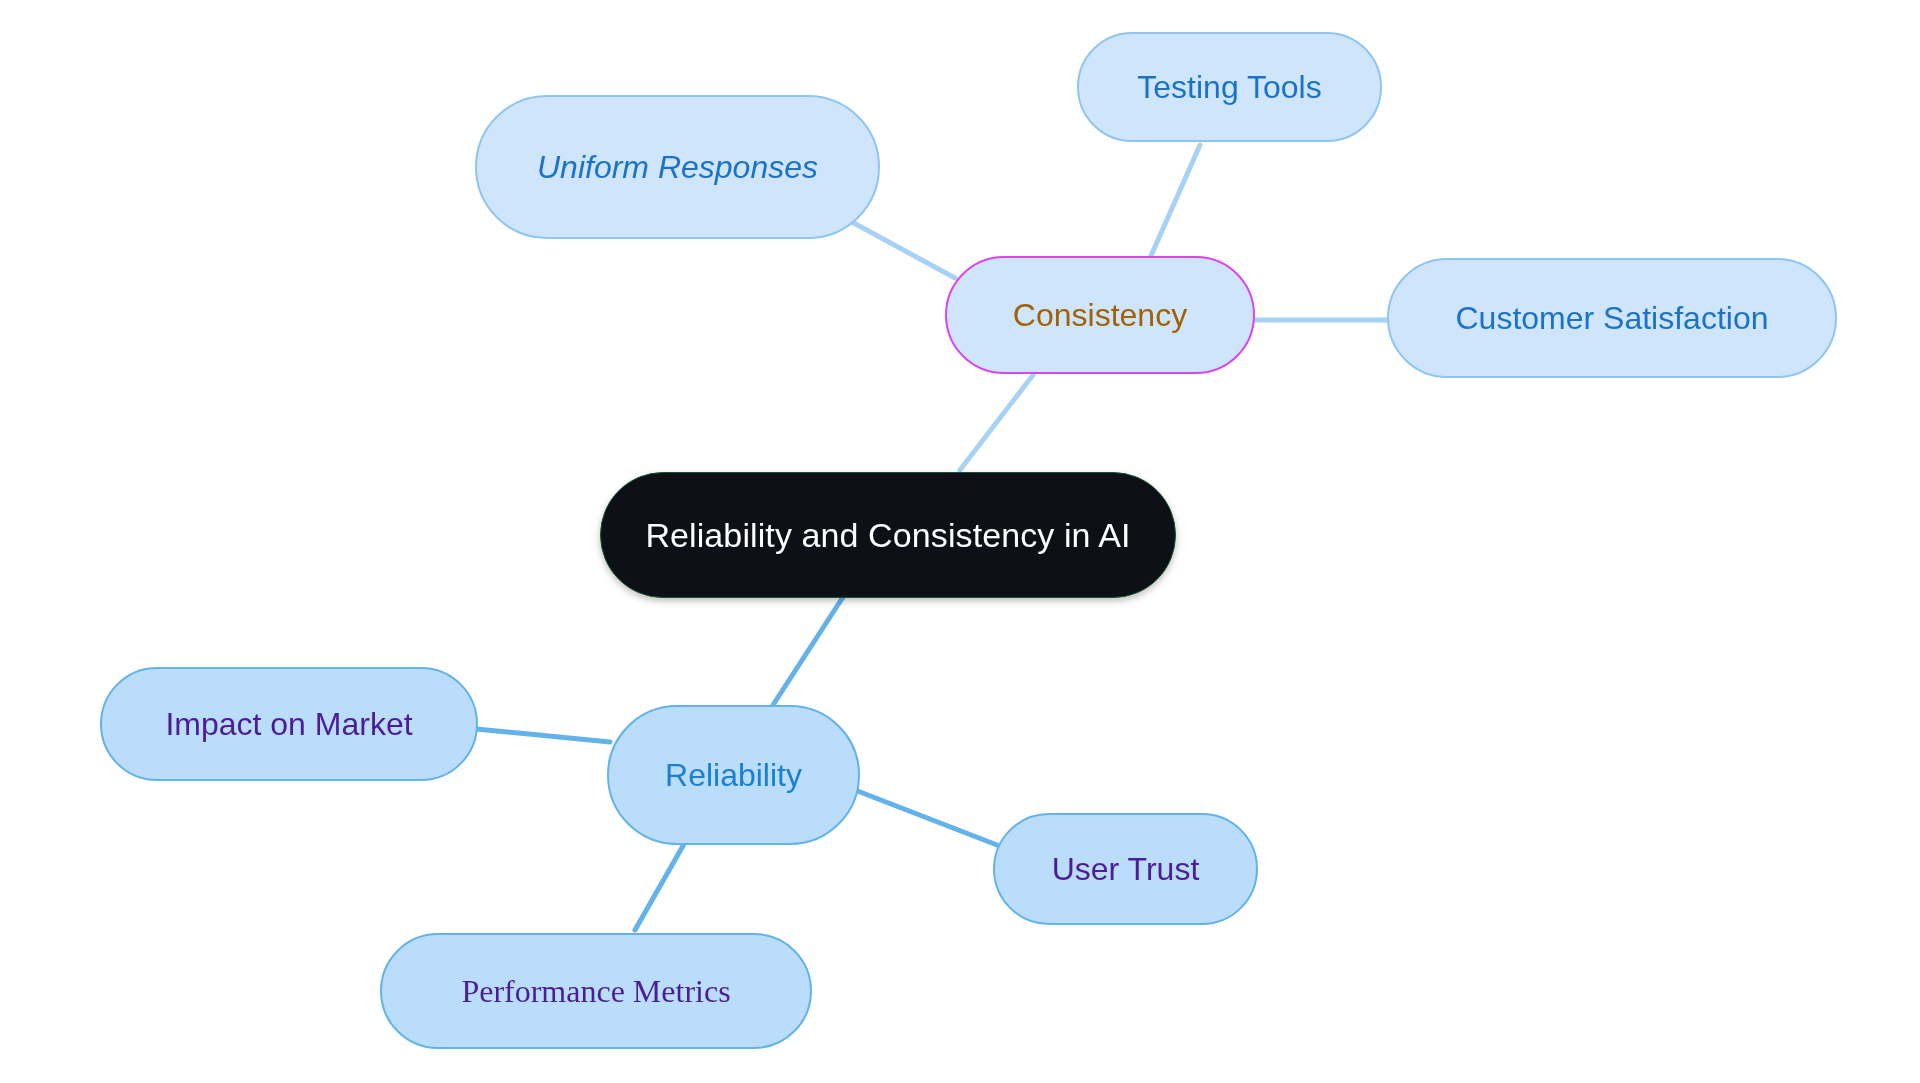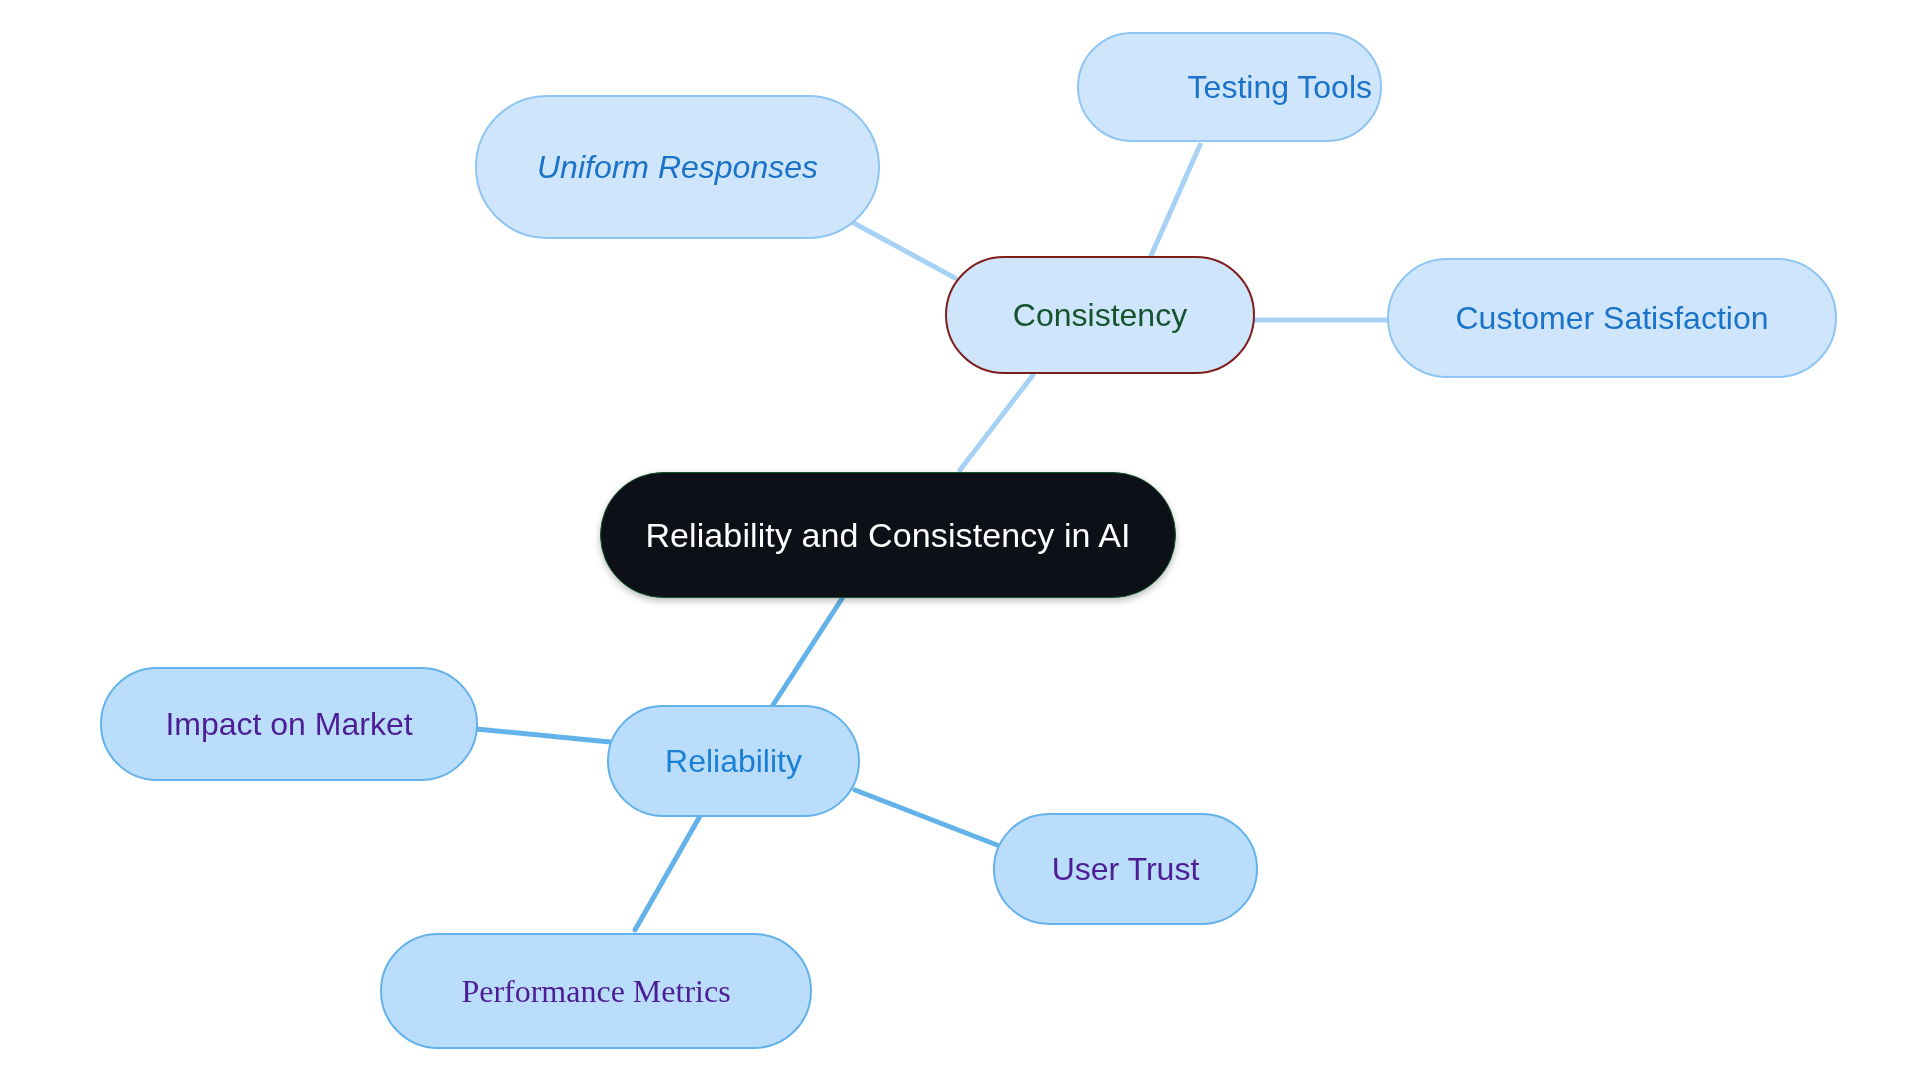--- a/index.html
+++ b/index.html
@@ -41,22 +41,22 @@
     background: #0d1117;
     color: #ffffff;
     border: 1px solid #14532d;
     font-size: 34px;
     font-weight: 400;
     letter-spacing: 0.1px;
     box-shadow: 0 3px 7px rgba(0,0,0,0.26);
   }
   .node-branch {
     background: #cfe5fb;
-    border: 2px solid #7f1d1d;
-    color: #14532d;
+    border: 2px solid #d946ef;
+    color: #a16207;
     font-size: 32px;
     font-weight: 400;
   }
   .node-branch.alt {
     background: #b9ddfb;
     border: 2px solid #63b2ea;
     color: #1b7fd4;
   }
   .node-leaf {
     background: #cfe5fb;
@@ -88,41 +88,41 @@
     <line x1="843" y1="597" x2="773" y2="705" stroke="#63b2ea" stroke-width="5" stroke-linecap="round"></line>
     <line x1="610" y1="742" x2="476" y2="729" stroke="#63b2ea" stroke-width="5" stroke-linecap="round"></line>
     <line x1="855" y1="790" x2="997" y2="845" stroke="#63b2ea" stroke-width="5" stroke-linecap="round"></line>
     <line x1="700" y1="816" x2="635" y2="930" stroke="#63b2ea" stroke-width="5" stroke-linecap="round"></line>
   </svg>
 
   <div class="node node-leaf" style="left:475px; top:95px; width:405px; height:144px;font-style:italic;">
     <span class="node-label">Uniform Responses</span>
   </div>
 
-  <div class="node node-leaf" style="left:1077px; top:32px; width:305px; height:110px;justify-content:flex-end;">
+  <div class="node node-leaf" style="left:1077px; top:32px; width:305px; height:110px;">
     <span class="node-label">Testing Tools</span>
   </div>
 
   <div class="node node-branch" style="left:945px; top:256px; width:310px; height:118px;">
     <span class="node-label">Consistency</span>
   </div>
 
   <div class="node node-leaf" style="left:1387px; top:258px; width:450px; height:120px;">
     <span class="node-label">Customer Satisfaction</span>
   </div>
 
   <div class="node node-root" style="left:600px; top:472px; width:576px; height:126px;">
     <span class="node-label">Reliability and Consistency in AI</span>
   </div>
 
   <div class="node node-leaf alt" style="left:100px; top:667px; width:378px; height:114px;">
     <span class="node-label">Impact on Market</span>
   </div>
 
-  <div class="node node-branch alt" style="left:607px; top:705px; width:253px; height:112px;">
+  <div class="node node-branch alt" style="left:607px; top:705px; width:253px; height:140px;">
     <span class="node-label">Reliability</span>
   </div>
 
   <div class="node node-leaf alt" style="left:993px; top:813px; width:265px; height:112px;">
     <span class="node-label">User Trust</span>
   </div>
 
   <div class="node node-leaf alt" style="left:380px; top:933px; width:432px; height:116px;font-family:Liberation Serif, serif;">
     <span class="node-label">Performance Metrics</span>
   </div>

